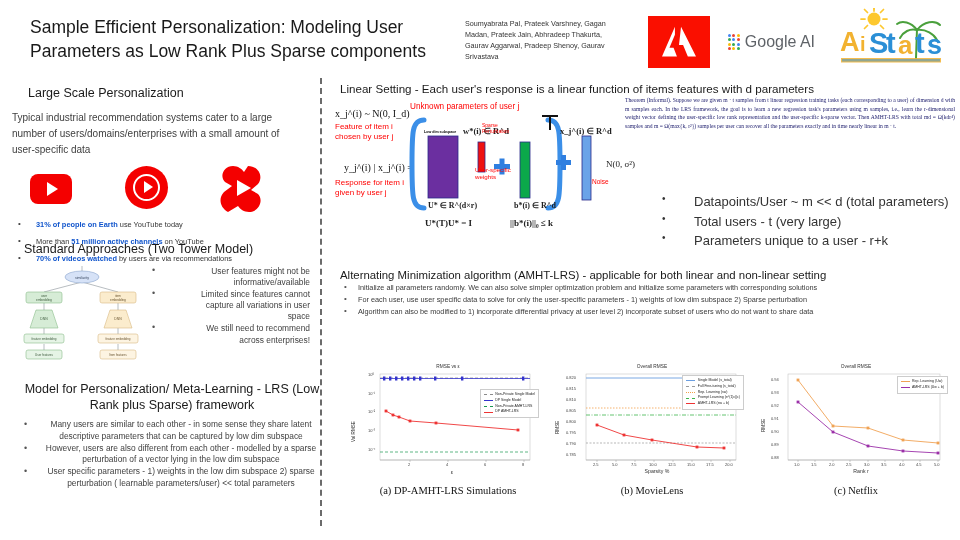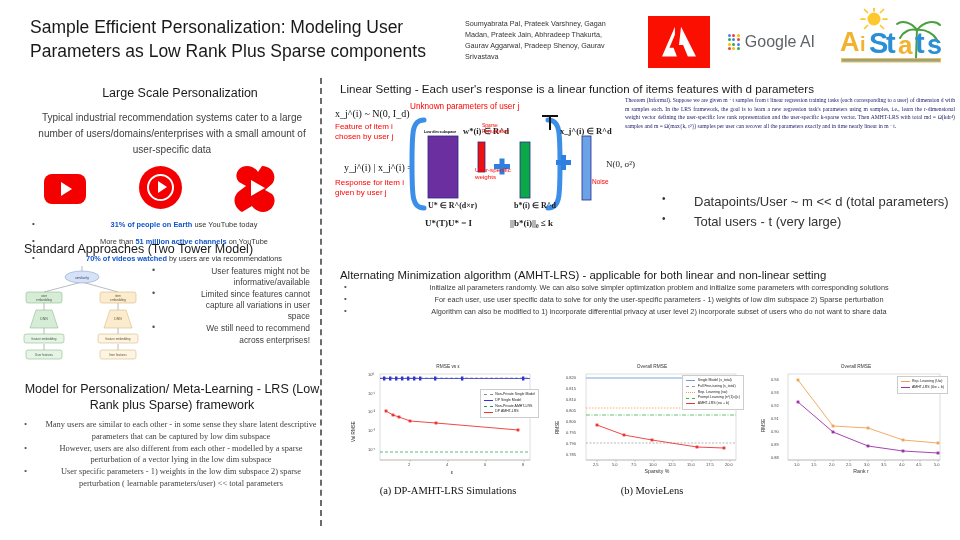--- a/index.html
+++ b/index.html
@@ -42,21 +42,21 @@
   .vdiv {
     position:absolute; top:78px; width:0; height:448px;
     border-left:2px dashed #6b6b6b;
   }
   .vdiv.d1 { left:320px; }
 
   
   .h-sec { font-size:12.5px; color:#1a1a1a; font-weight:400; line-height:1.25; }
 
   
-  .c-left { position:absolute; left:26px; top:86px; width:292px;text-align:center; }
+  .c-left { position:absolute; left:12px; top:86px; width:292px; }
   .lsp-title { margin-left:16px; }
   .lsp-sub { margin-top:8px; font-size:10px; color:#404040; line-height:1.6; }
 
   .yt-row { position:relative; height:56px; margin-top:4px; }
   .yt-classic {
     position:absolute; left:18px; top:12px; width:42px; height:30px;
     background:#f40000; border-radius:8px;
     display:flex; align-items:center; justify-content:center;
   }
   .yt-classic .tri {
@@ -97,21 +97,21 @@
   .std-bul { position:absolute; left:150px; top:266px; width:160px; list-style:none; padding:0; margin:0;text-align:right; }
   .std-bul li {
     position:relative; padding-left:34px; font-size:8.4px; line-height:1.32;
     color:#3f3f3f; margin-bottom:1px;
   }
   .std-bul li::before { content:"•"; position:absolute; left:2px; top:-1px; color:#555; font-size:9px; }
 
   
   .c-lrs { position:absolute; left:18px; top:382px; width:302px;text-align:center; }
   .lrs-title { margin-left:6px; }
-  .lrs-bul { margin-top:6px; list-style:none; padding:0; margin-left:0;font-family:Liberation Serif, serif; }
+  .lrs-bul { margin-top:6px; list-style:none; padding:0; margin-left:0; }
   .lrs-bul li {
     position:relative; padding-left:24px; font-size:8.4px; line-height:1.34;
     color:#3f3f3f; margin-bottom:1px;
   }
   .lrs-bul li::before { content:"•"; position:absolute; left:6px; top:-1px; color:#555; font-size:9px; }
 
   
   .c-linear { position:absolute; left:330px; top:82px; width:630px; }
   .linear-title { margin-left:10px; font-size:11.6px; }
   .red-note { color:#ff0000; font-size:8px; line-height:1.3; }
@@ -125,21 +125,21 @@
 
   .right-bul { position:absolute; left:660px; top:192px; list-style:none; padding:0; margin:0; }
   .right-bul li {
     position:relative; padding-left:34px; font-size:13px; line-height:1.5; color:#333;
   }
   .right-bul li::before { content:"•"; position:absolute; left:2px; top:-1px; color:#333; font-size:10px; }
 
   
   .c-amht { position:absolute; left:330px; top:268px; width:630px; }
   .amht-title { margin-left:10px; font-size:11.4px; }
-  .amht-bul { margin-top:6px; list-style:none; padding:0; margin:0;text-align:center; }
+  .amht-bul { margin-top:6px; list-style:none; padding:0; margin:0; }
   .amht-bul li {
     position:relative; padding-left:28px; font-size:7.3px; line-height:1.62; color:#3a3a3a;
   }
   .amht-bul li::before { content:"•"; position:absolute; left:14px; top:-1px; color:#555; font-size:8px; }
 
   
   .charts { position:absolute; left:340px; top:364px; width:620px; height:150px; }
   .chart { position:absolute; top:0; width:200px; }
   .chart.c-a { left:8px; }
   .chart.c-b { left:212px; }
@@ -350,20 +350,21 @@
     <div class="math" style="position:absolute;left:184px;top:97px;font-size:8px;font-weight:bold;">b*(i) ∈ R^d</div>
     <div class="math" style="position:absolute;left:95px;top:114px;font-size:9px;font-weight:bold;">U*(T)U* = I</div>
     <div class="math" style="position:absolute;left:180px;top:114px;font-size:9px;font-weight:bold;">||b*(i)||₀ ≤ k</div>
   </div>
 
   <div class="thm">Theorem (Informal). Suppose we are given m · t samples from t linear regression training tasks (each corresponding to a user) of dimension d with m samples each. In the LRS framework, the goal is to learn a new regression task's parameters using m samples, i.e., learn the r-dimensional weight vector defining the user-specific low rank representation and the user-specific k-sparse vector. Then AMHT-LRS with total md = Ω(kdr⁴) samples and m = Ω(max{k, r²}) samples per user can recover all the parameters exactly and in time nearly linear in m · t.</div>
 
   <ul class="right-bul">
     <li>Datapoints/User ~ m &lt;&lt; d (total parameters)</li>
     <li>Total users - t (very large)</li>
+    <li>Parameters unique to a user - r+k</li>
   </ul>
 
   <div class="c-amht">
     <div class="h-sec amht-title">Alternating Minimization algorithm (AMHT-LRS) - applicable for both linear and non-linear setting</div>
     <ul class="amht-bul">
       <li>Initialize all parameters randomly. We can also solve simpler optimization problem and initialize some parameters with corresponding solutions</li>
       <li>For each user, use user specific data to solve for only the user-specific parameters - 1) weights of low dim subspace 2) Sparse perturbation</li>
       <li>Algorithm can also be modified to 1) incorporate differential privacy at user level 2) incorporate subset of users who do not want to share data</li>
     </ul>
   </div>
@@ -573,16 +574,17 @@
           <div>
               <span class="lg-line" style="border-top-color:#f0a355"></span>
               <span>Rep. Learning (Uw)</span>
             </div>
           <div>
               <span class="lg-line" style="border-top-color:#9b30a8"></span>
               <span>AMHT-LRS (Uw + b)</span>
             </div>
         </div>
       </div>
+      <div class="chart-cap">(c) Netflix</div>
     </div>
 
   </div>
 </div>
 
 </body></html>

